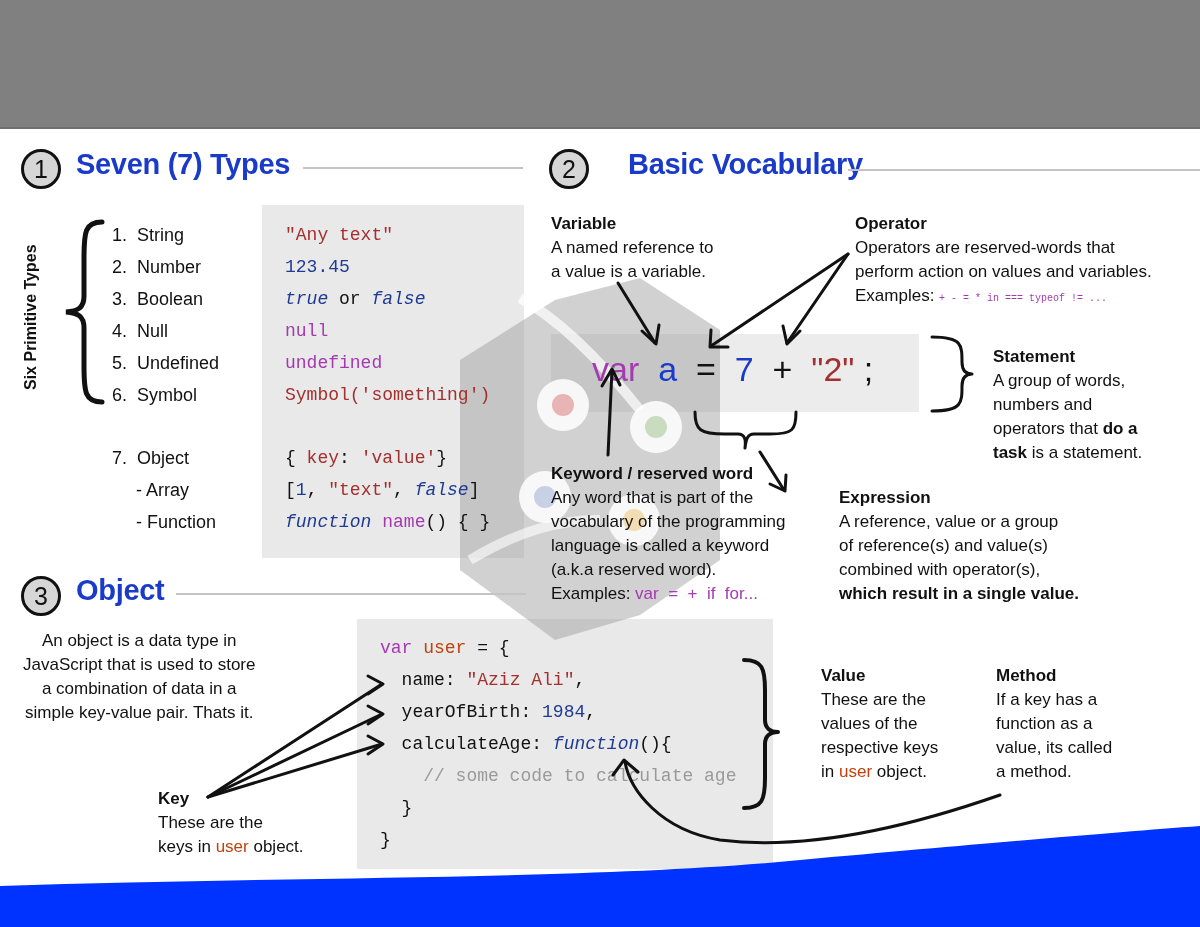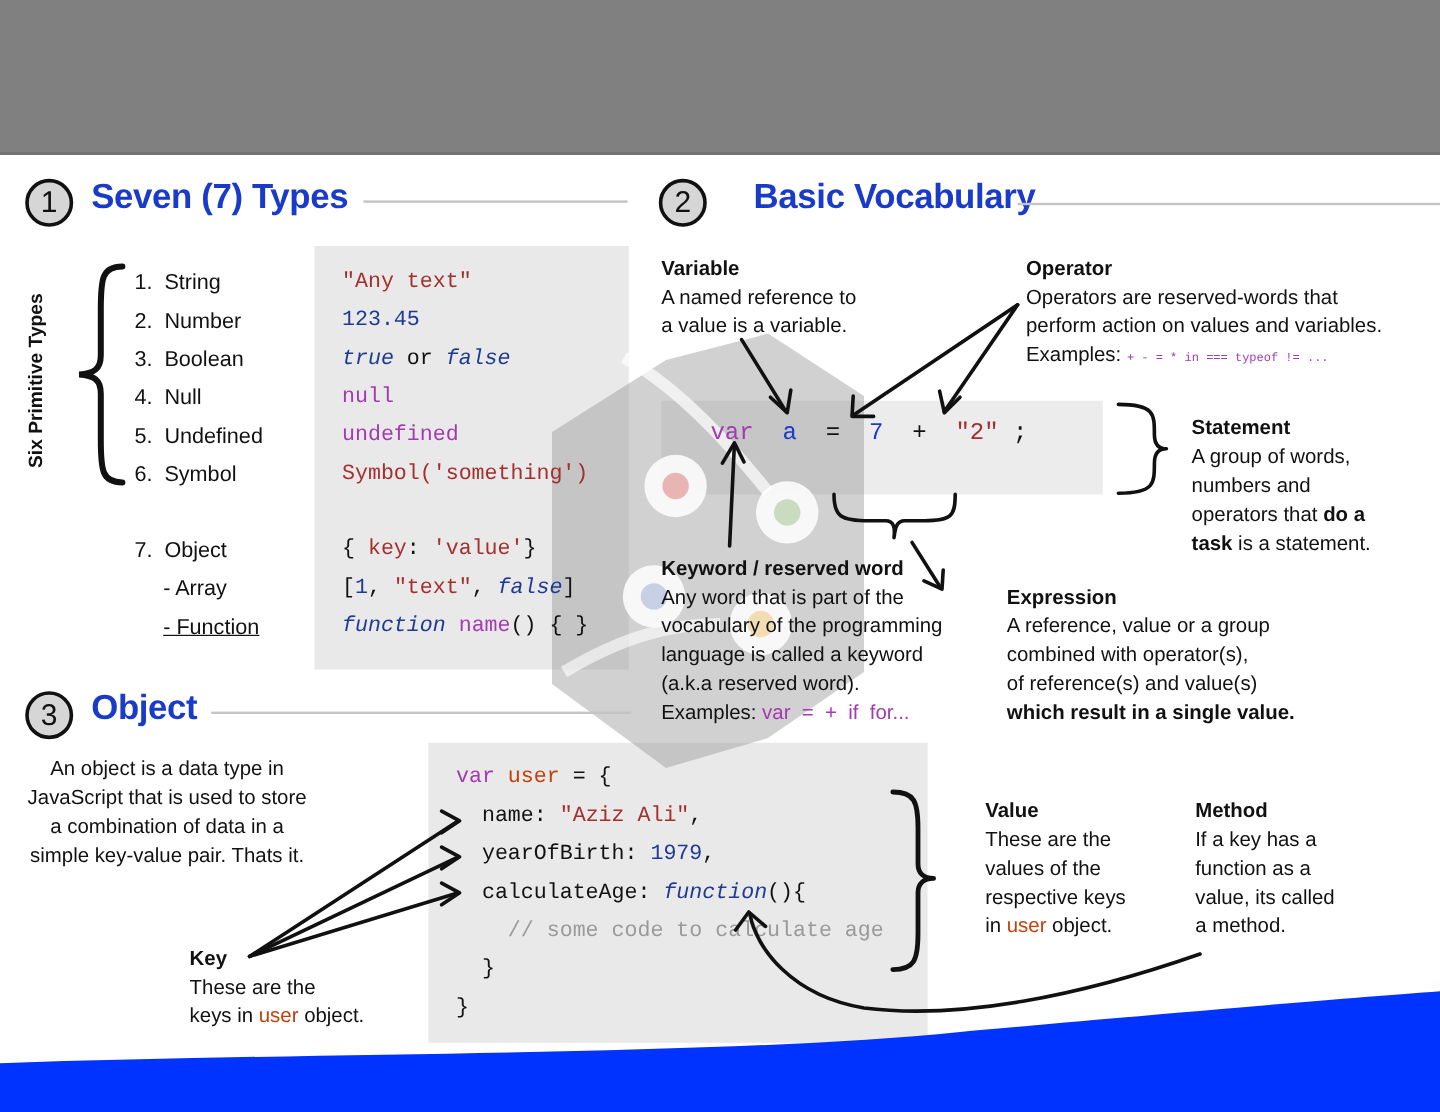--- a/index.html
+++ b/index.html
@@ -73,21 +73,21 @@
   <div class="code-line c-num">123.45</div>
   <div class="code-line"><span class="c-kw">true</span><span> or </span><span class="c-kw">false</span></div>
   <div class="code-line c-purple">null</div>
   <div class="code-line c-purple">undefined</div>
   <div class="code-line c-str">Symbol('something')</div>
 </div>
 
 <div class="abs front" style="left:112px;top:442px;">
   <div class="list-line">7.  Object</div>
   <div class="list-line" style="padding-left:24px;">- Array</div>
-  <div class="list-line" style="padding-left:24px;text-decoration:underline;">- Function</div>
+  <div class="list-line" style="padding-left:24px;">- Function</div>
 </div>
 
 <div class="abs front mono" style="left:285px;top:442px;">
   <div class="code-line"><span>{ </span><span class="c-str">key</span><span>: </span><span class="c-str">'value'</span><span>}</span></div>
   <div class="code-line"><span>[</span><span class="c-num">1</span><span>, </span><span class="c-str">"text"</span><span>, </span><span class="c-kw">false</span><span>]</span></div>
   <div class="code-line"><span class="c-kw">function</span><span class="c-fn"> name</span><span>() { }</span></div>
 </div>
 
 <div class="abs sec-num front" style="left:549px;top:149px;">2</div>
 <div class="abs sec-title front" style="left:604px;top:148px;margin-left:24px;">Basic Vocabulary</div>
@@ -100,21 +100,21 @@
 </div>
 
 <div class="abs front txt" style="left:855px;top:212px;">
   <div class="b">Operator</div>
   <div>Operators are reserved-words that</div>
   <div>perform action on values and variables.</div>
   <div><span>Examples: </span><span class="c-purple mono" style="font-size:10px;">+ - = * in === typeof != ...</span></div>
 </div>
 
 <div class="abs codebox" style="left:551px;top:334px;width:368px;height:78px;opacity:0.85;z-index:0;"></div>
-<div class="abs front" style="left:592px;top:350px;font-size:20px;white-space:pre;font-family:Liberation Mono, monospace;"><span class="c-purple">var</span>  <span style="color:#1a3bc9">a</span>  <span>=</span>  <span style="color:#1a3bc9">7</span>  <span>+</span>  <span class="c-str">"2"</span> <span>;</span></div>
+<div class="abs front" style="left:592px;top:350px;font-size:34px;white-space:pre;font-family:Liberation Sans, sans-serif;"><span class="c-purple">var</span>  <span style="color:#1a3bc9">a</span>  <span>=</span>  <span style="color:#1a3bc9">7</span>  <span>+</span>  <span class="c-str">"2"</span> <span>;</span></div>
 
 <div class="abs front txt" style="left:993px;top:345px;">
   <div class="b">Statement</div>
   <div>A group of words,</div>
   <div>numbers and</div>
   <div><span>operators that </span><span class="b">do a</span></div>
   <div><span class="b">task</span><span> is a statement.</span></div>
 </div>
 
 <div class="abs front txt" style="left:551px;top:462px;">
@@ -122,41 +122,41 @@
   <div>Any word that is part of the</div>
   <div>vocabulary of the programming</div>
   <div>language is called a keyword</div>
   <div>(a.k.a reserved word).</div>
   <div><span>Examples: </span><span class="c-purple" style="white-space:pre;">var  =  +  if  for...</span></div>
 </div>
 
 <div class="abs front txt" style="left:839px;top:486px;">
   <div class="b">Expression</div>
   <div>A reference, value or a group</div>
+  <div>of reference(s) and value(s)</div>
   <div>combined with operator(s),</div>
-  <div>of reference(s) and value(s)</div>
   <div class="b">which result in a single value.</div>
 </div>
 
 <div class="abs sec-num front" style="left:21px;top:576px;">3</div>
 <div class="abs sec-title front" style="left:76px;top:574px;">Object</div>
 <div class="abs rule front" style="left:176px;top:593px;width:350px;"></div>
 
 <div class="abs front txt" style="left:23px;top:629px;text-align:center;">
   <div>An object is a data type in</div>
   <div>JavaScript that is used to store</div>
   <div>a combination of data in a</div>
   <div>simple key-value pair. Thats it.</div>
 </div>
 
 <div class="abs codebox" style="left:357px;top:619px;width:416px;height:250px;z-index:0;"></div>
 <div class="abs front mono" style="left:380px;top:632px;">
   <div class="code-line"><span class="c-purple">var</span><span class="c-blue"> user</span><span> = {</span></div>
   <div class="code-line"><span>  name: </span><span class="c-str">"Aziz Ali"</span><span>,</span></div>
-  <div class="code-line"><span>  yearOfBirth: </span><span class="c-num">1979</span><span>,</span></div>
+  <div class="code-line"><span>  yearOfBirth: </span><span class="c-num">1984</span><span>,</span></div>
   <div class="code-line"><span>  calculateAge: </span><span class="c-kw">function</span><span>(){</span></div>
   <div class="code-line c-com">    // some code to calculate age</div>
   <div class="code-line">  }</div>
   <div class="code-line">}</div>
 </div>
 
 <div class="abs front txt" style="left:158px;top:787px;">
   <div class="b">Key</div>
   <div>These are the</div>
   <div><span>keys in </span><span class="c-blue">user</span><span> object.</span></div>

